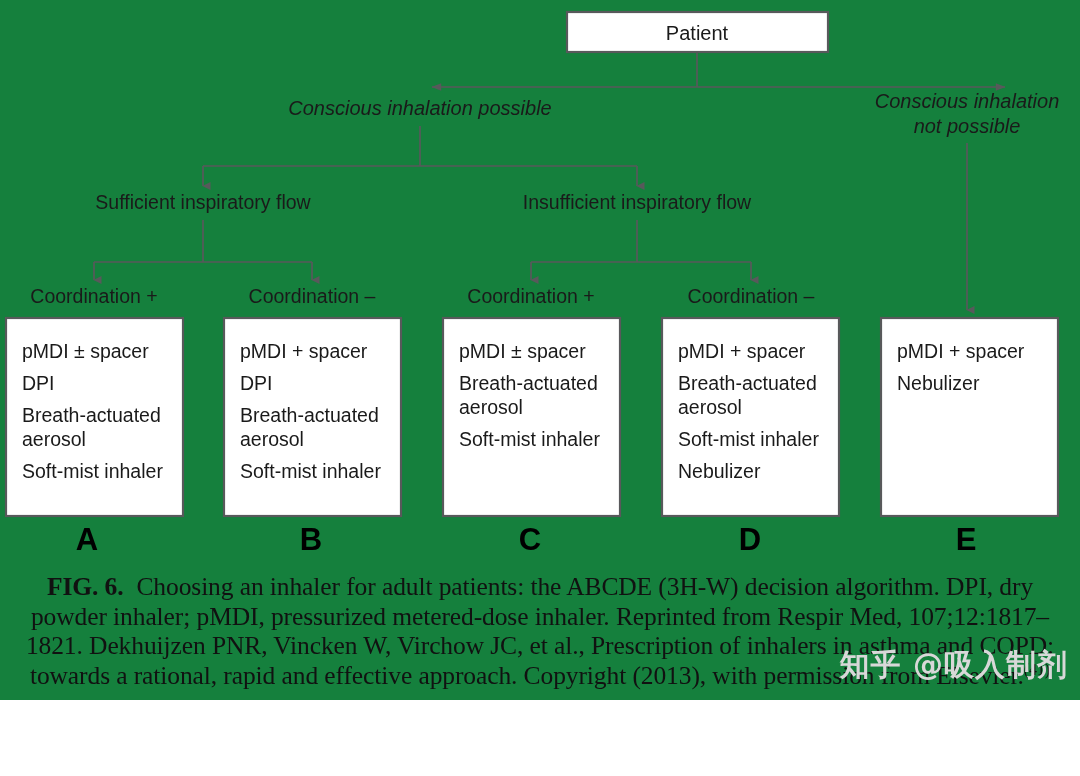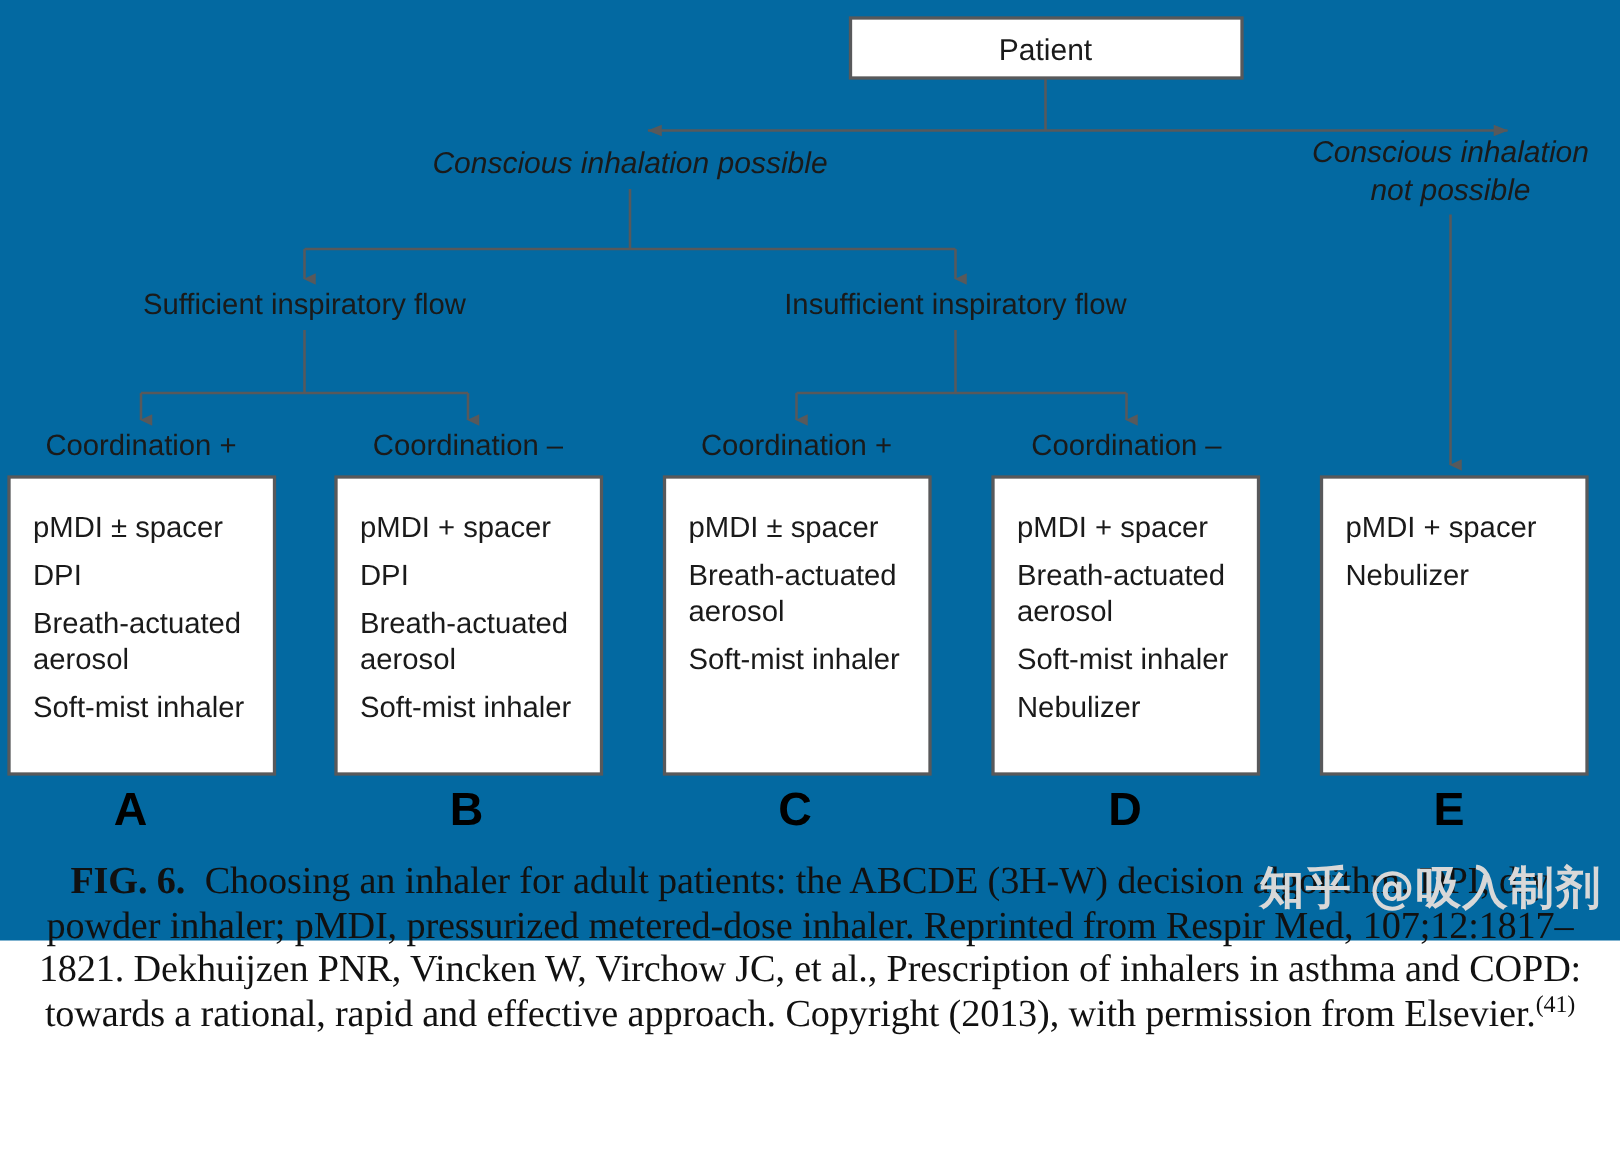--- a/index.html
+++ b/index.html
@@ -10,22 +10,22 @@
   body {
     width: 1080px;
     height: 776px;
     position: relative;
     font-family: "Liberation Sans", sans-serif;
     overflow: hidden;
   }
   #page {
     position: relative;
     width: 1080px;
-    height: 627px;
-    background: #0369a1;
+    height: 700px;
+    background: #15803d;
   }
   
   #flowchart {
     position: absolute;
     left: 0;
     top: 0;
     width: 1080px;
     height: 565px;
   }
   svg#chart-svg {

